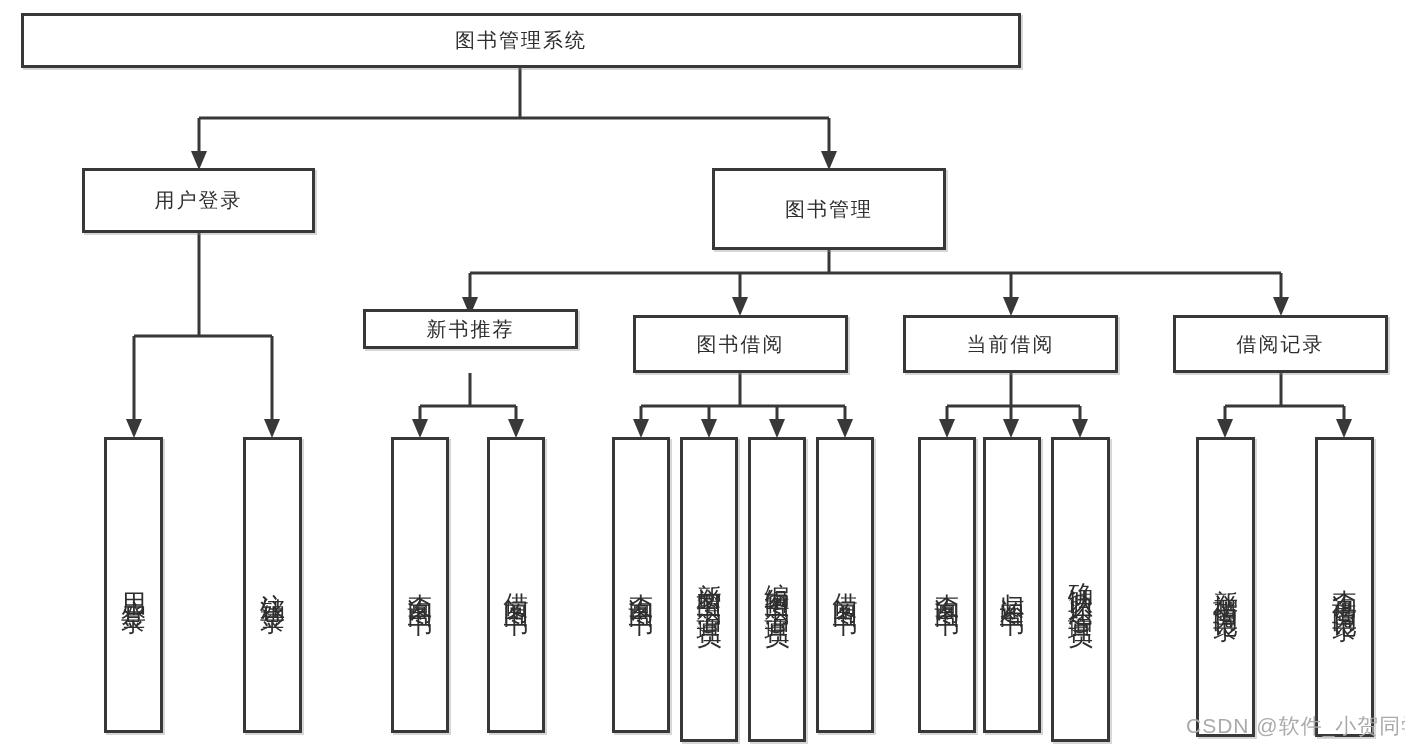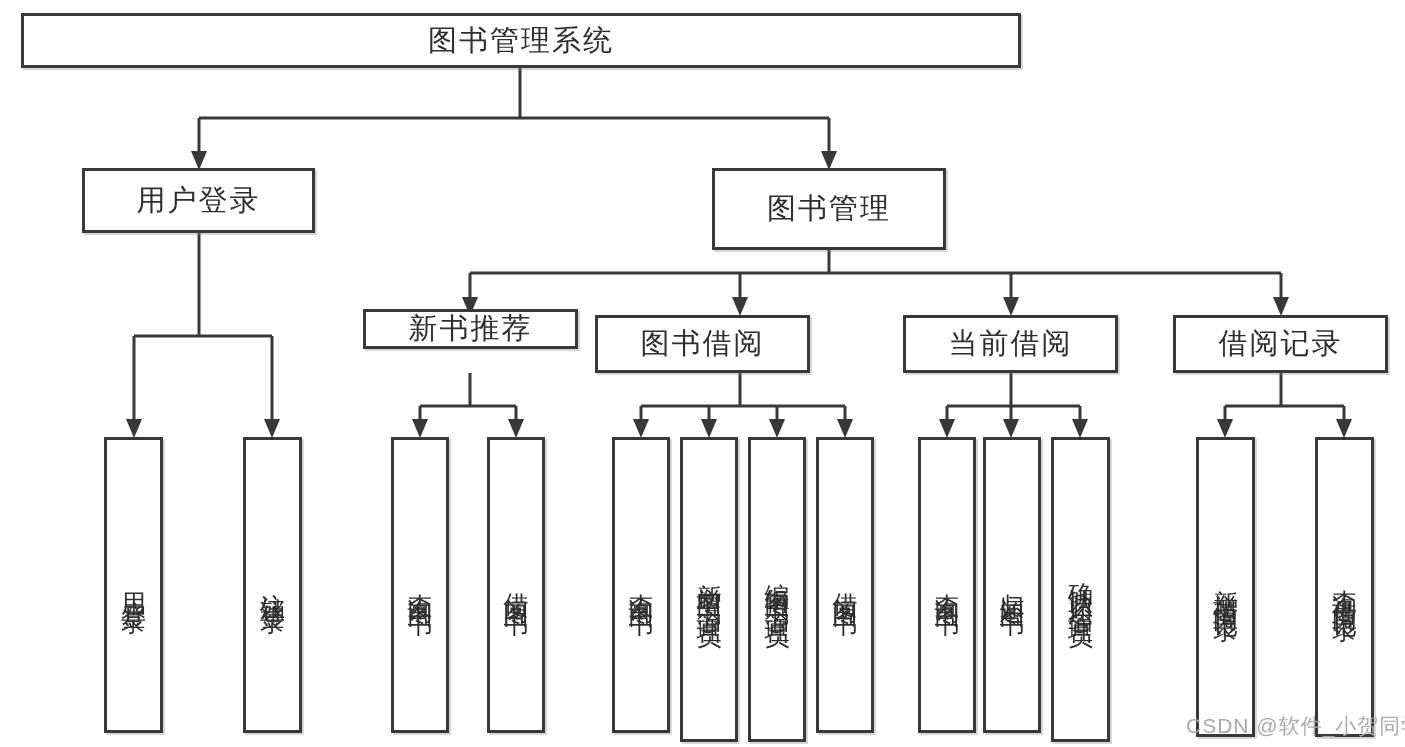--- a/index.html
+++ b/index.html
@@ -14,21 +14,21 @@
   .node {
     position:absolute;
     box-sizing:border-box;
     background:#ffffff;
     border:3px solid #383838;
     box-shadow:2px 2px 0 rgba(140,140,140,0.35);
     display:flex; align-items:center; justify-content:center;
     color:#2e2e2e;
   }
   .node.h .lbl {
-    font-size:29px;
+    font-size:20px;
     letter-spacing:2px;
     white-space:nowrap;
     text-align:right;
   }
   .node.v .lbl {
     writing-mode:vertical-rl;
     text-orientation:mixed;
     font-size:25px;
     letter-spacing:6px;
     line-height:1;
@@ -87,21 +87,21 @@
   <div class="node h" style="left:82px;top:168px;width:233px;height:65px">
     <span class="lbl">用户登录</span>
   </div>
   <div class="node h" style="left:712px;top:168px;width:234px;height:82px">
     <span class="lbl">图书管理</span>
   </div>
 
   <div class="node h" style="left:363px;top:309px;width:215px;height:40px">
     <span class="lbl">新书推荐</span>
   </div>
-  <div class="node h" style="left:595px;top:315px;width:215px;height:58px">
+  <div class="node h" style="left:633px;top:315px;width:215px;height:58px">
     <span class="lbl">图书借阅</span>
   </div>
   <div class="node h" style="left:1173px;top:315px;width:215px;height:58px">
     <span class="lbl">借阅记录</span>
   </div>
   <div class="node h" style="left:903px;top:315px;width:215px;height:58px">
     <span class="lbl">当前借阅</span>
   </div>
 
   <div class="node v" style="left:104px;top:437px;width:59px;height:296px">

